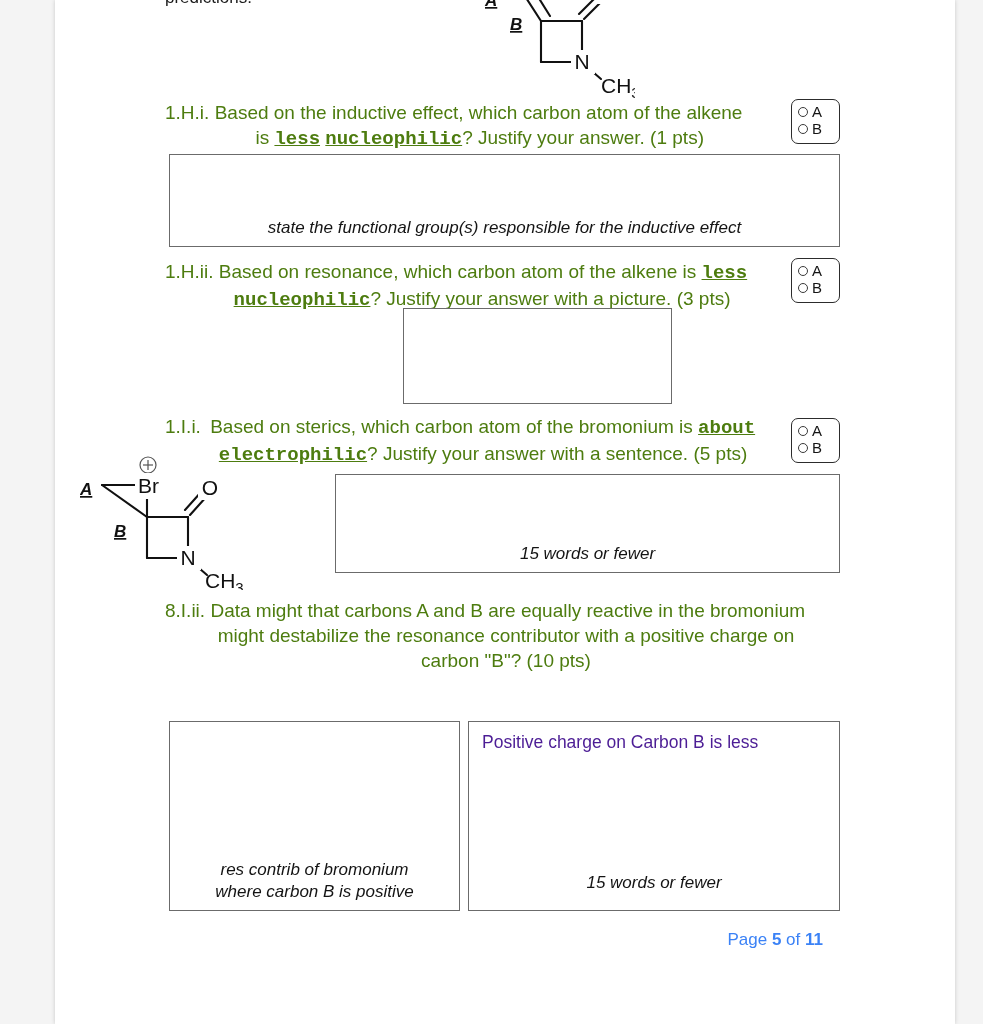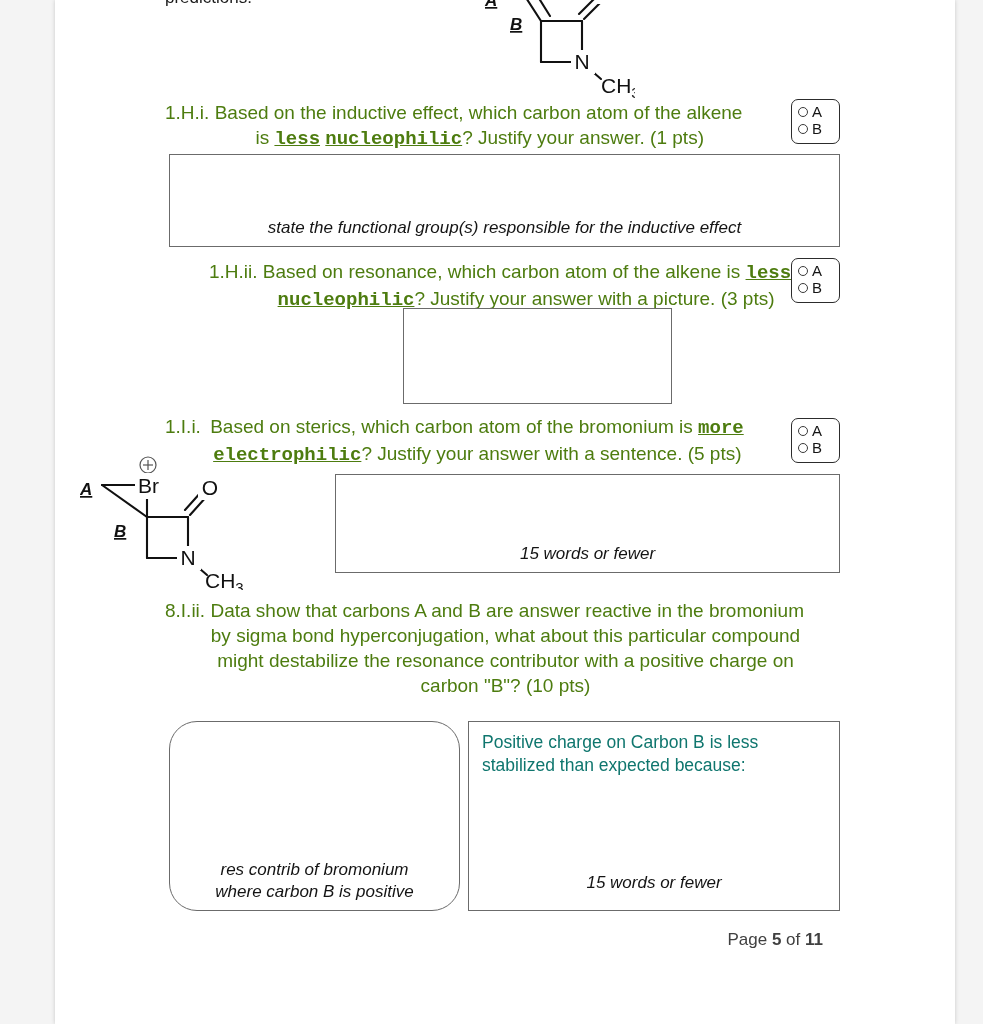--- a/index.html
+++ b/index.html
@@ -119,31 +119,31 @@
     line-height: 1.3;
     margin-top: 40px;
   }
   .ansbox .prefill {
     position: absolute;
     left: 13px;
     top: 9px;
     right: 10px;
     font-size: 17.5px;
     line-height: 1.32;
-    color: #0f766e;
+    color: #4c1d95;
     text-align: left;
   }
 
   
   .footer {
     position: absolute;
     right: 132px;
     top: 930px;
     font-size: 17px;
-    color: #404040;
+    color: #3b82f6;
   }
   .footer b { font-weight: bold; }
 </style>
 </head>
 <body>
 
 <div id="page">
 
   <div class="cutoff-line">predictions.</div>
 
@@ -200,21 +200,21 @@
     <div class="ab-opt">
       <span class="radio"></span>
       <span>B</span>
     </div>
   </div>
 
   <div class="ansbox" style="left:114px; top:154px; width:671px; height:93px;">
     <div class="hint">state the functional group(s) responsible for the inductive effect</div>
   </div>
 
-  <div class="qrow" style="left:110px; top:259px; width:625px;margin-left:44px;">
+  <div class="qrow" style="left:110px; top:259px; width:625px;">
     <div class="qtext">
       <span class="hang">
         <span>1.H.ii.</span>
         <span>Based on resonance, which carbon atom of the alkene is </span><span class="u">less</span>
       </span>
       <span class="hang" style="padding-left:52px;">
         <span class="u">nucleophilic</span><span>? Justify your answer with a picture. (3 pts)</span>
       </span>
     </div>
   </div>
@@ -231,21 +231,21 @@
   </div>
 
   <div class="ansbox" style="left:348px; top:308px; width:269px; height:96px;">
     <div class="hint"></div>
   </div>
 
   <div class="qrow" style="left:110px; top:414px; width:625px;">
     <div class="qtext">
       <span class="hang">
         <span>1.I.i.</span>
-        <span style="padding-left:4px;">Based on sterics, which carbon atom of the bromonium is </span><span class="u">more</span>
+        <span style="padding-left:4px;">Based on sterics, which carbon atom of the bromonium is </span><span class="u">about</span>
       </span>
       <span class="hang" style="padding-left:46px;">
         <span class="u">electrophilic</span><span>? Justify your answer with a sentence. (5 pts)</span>
       </span>
     </div>
   </div>
 
   <div class="ab-box" style="left:736px; top:418px;">
     <div class="ab-opt">
       <span class="radio"></span>
@@ -299,39 +299,37 @@
   </div>
 
   <div class="ansbox" style="left:280px; top:474px; width:505px; height:99px;">
     <div class="hint">15 words or fewer</div>
   </div>
 
   <div class="qrow" style="left:110px; top:598px; width:690px;">
     <div class="qtext">
       <span class="hang">
         <span>8.I.ii.</span>
-        <span>Data show that carbons A and B are answer reactive in the bromonium</span>
-      </span>
-      <span class="hang" style="padding-left:42px;">by sigma bond hyperconjugation, what about this particular compound</span>
+        <span>Data might that carbons A and B are equally reactive in the bromonium</span>
+      </span>
       <span class="hang" style="padding-left:42px;">might destabilize the resonance contributor with a positive charge on</span>
       <span class="hang" style="padding-left:42px;">carbon "B"? (10 pts)</span>
     </div>
   </div>
 
-  <div class="ansbox" style="left:114px; top:721px; width:291px; height:190px;border-radius:28px;">
+  <div class="ansbox" style="left:114px; top:721px; width:291px; height:190px;">
     <div class="hint">
       <span style="display:block;">res contrib of bromonium</span>
       <span style="display:block;font-style:italic;">where carbon B is positive</span>
     </div>
   </div>
 
   <div class="ansbox" style="left:413px; top:721px; width:372px; height:190px;">
     <div class="prefill">
       <span style="display:block;">Positive charge on Carbon B is less</span>
-      <span style="display:block;">stabilized than expected because:</span>
     </div>
     <div class="hint" style="bottom:16px;">15 words or fewer</div>
   </div>
 
   <div class="footer">
     <span>Page </span><b>5</b><span> of </span><b>11</b>
   </div>
 
 </div>
 

